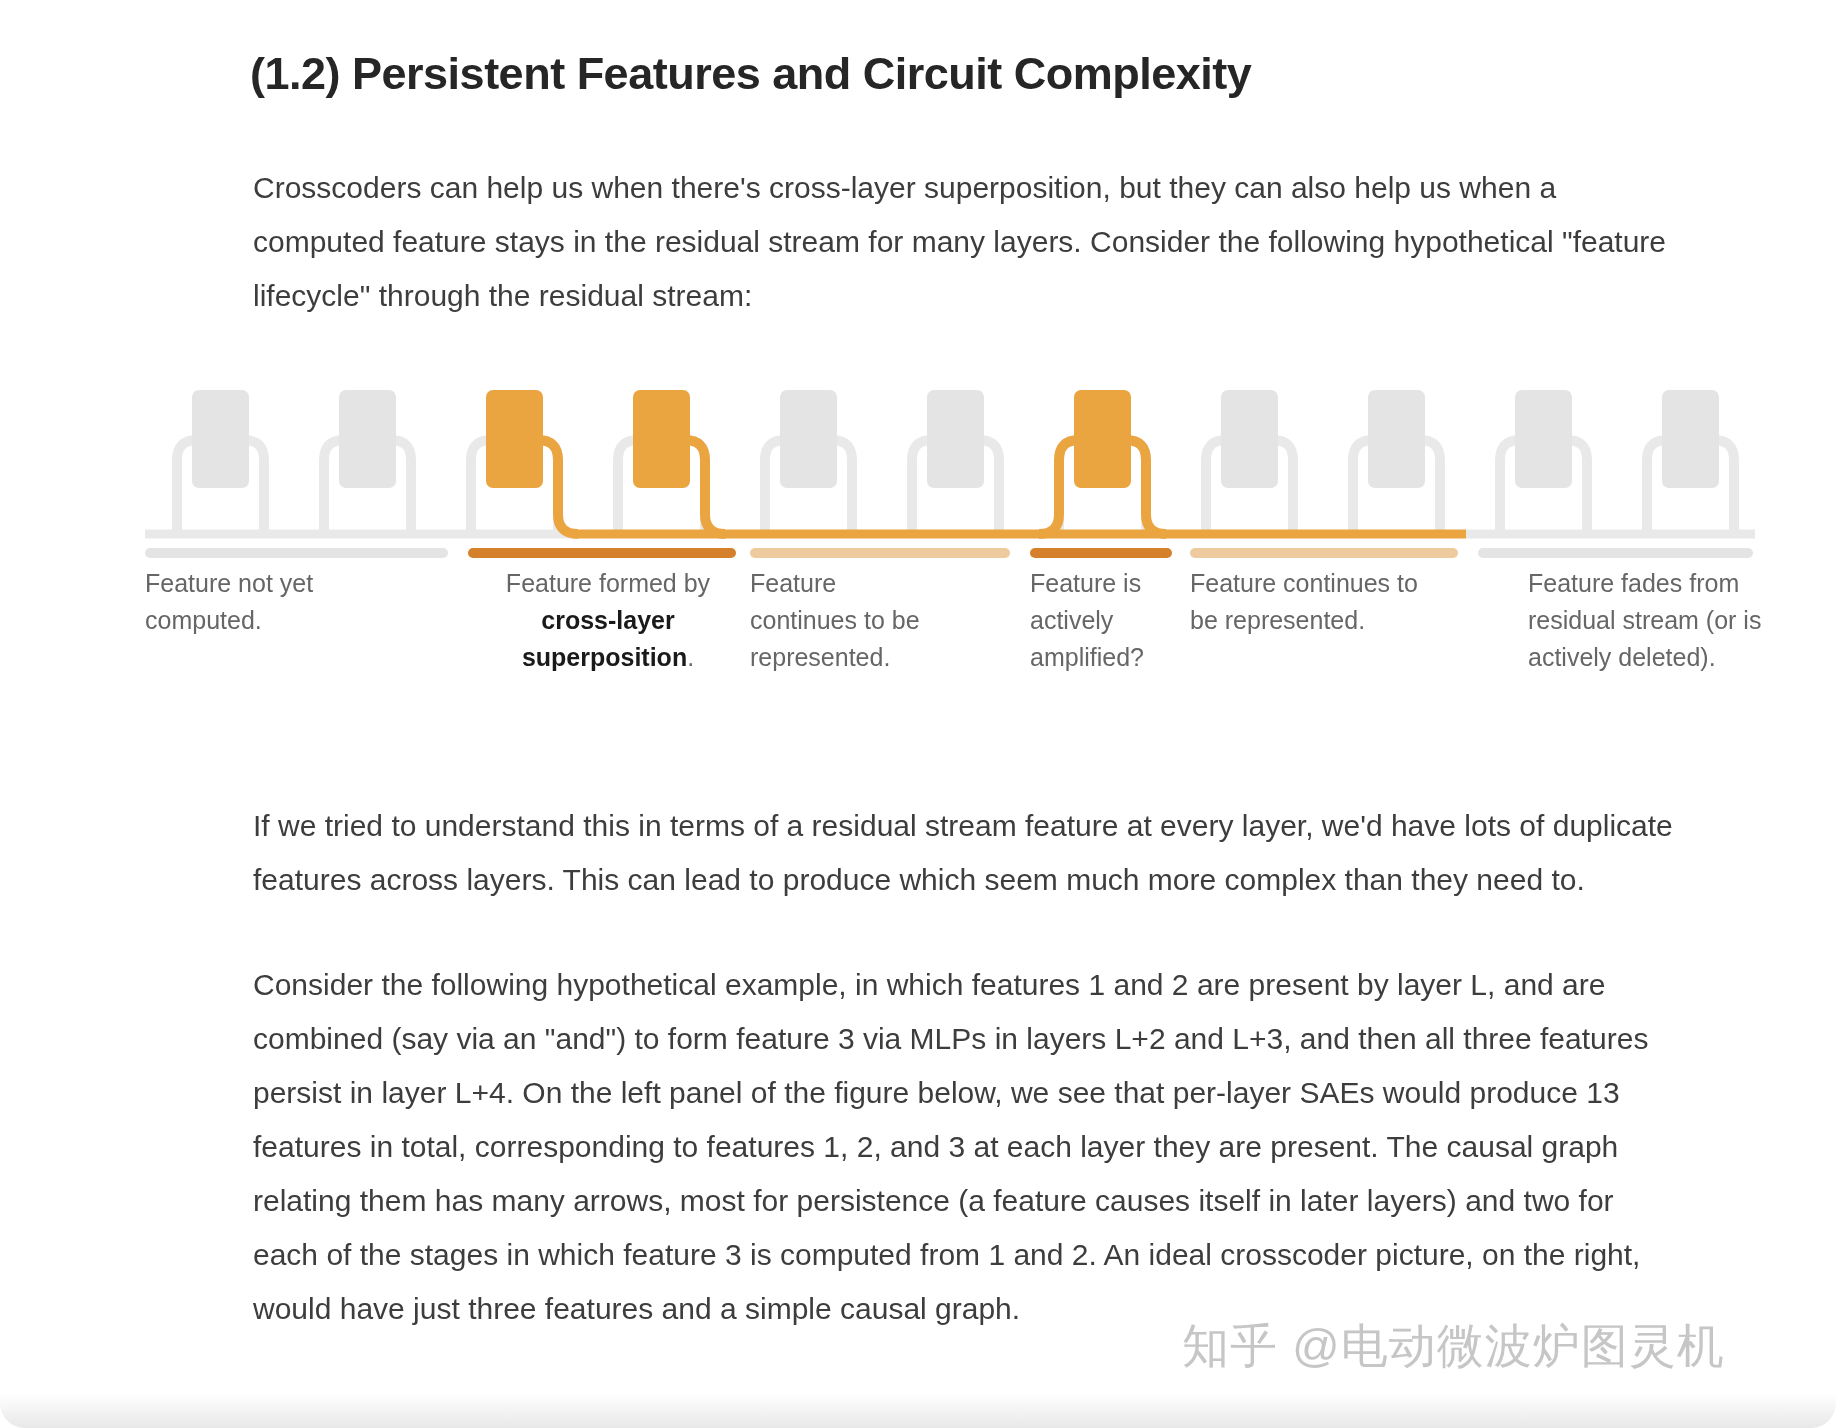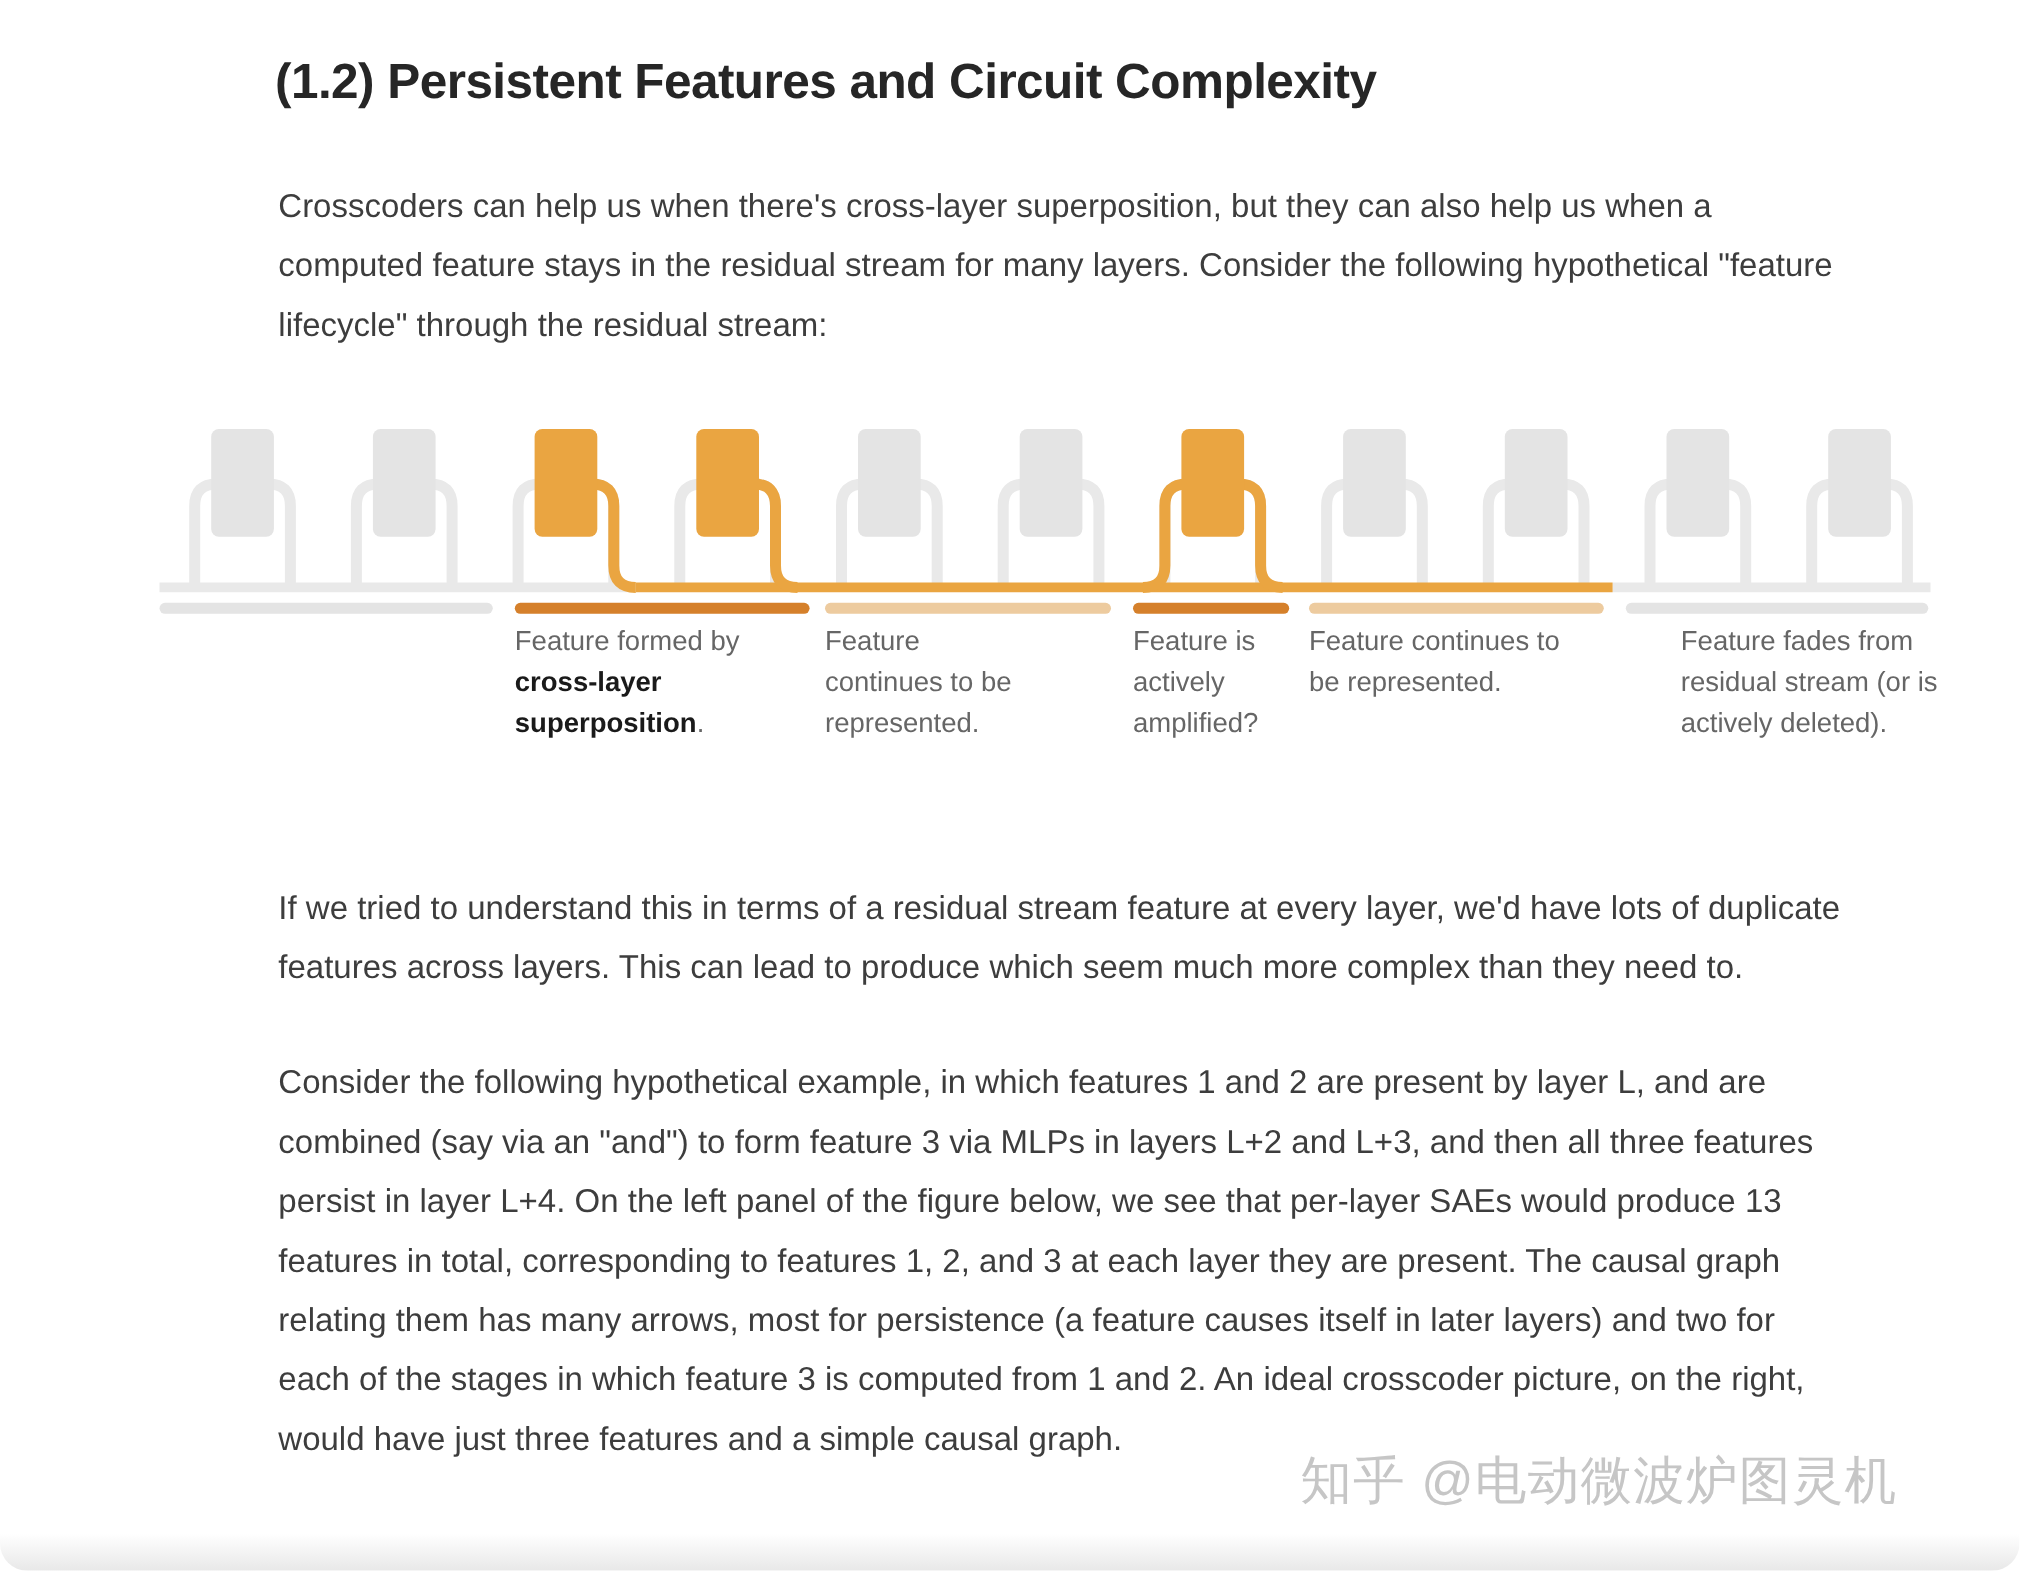--- a/index.html
+++ b/index.html
@@ -23,21 +23,21 @@
   .p1{top:131px;}
   .p2{top:769px;}
   .p3{top:928px;}
   .figure-svg{position:absolute;left:0;top:330px;}
   .cap{
     position:absolute;top:565px;
     font-size:25px;line-height:37px;color:#666666;
   }
   .cap b{color:#1a1a1a;font-weight:700;}
   .cap-0{left:145px;width:220px;}
-  .cap-1{left:468px;width:280px;}
+  .cap-1{left:468px;width:280px;text-align:center;}
   .cap-2{left:750px;width:195px;}
   .cap-3{left:1030px;width:140px;}
   .cap-4{left:1190px;width:230px;}
   .cap-5{left:1528px;width:250px;}
   .watermark{
     position:absolute;left:1182px;top:1320px;
     font-size:47px;line-height:52px;font-weight:400;color:#c6c6c6;
     letter-spacing:1px;white-space:nowrap;
     text-shadow:1px 1px 0 #ffffff,-1px -1px 0 #ffffff,1px -1px 0 #ffffff,-1px 1px 0 #ffffff,2px 2px 0 #ffffff;
   }
@@ -85,20 +85,21 @@
       <rect x="1515" y="60" width="57" height="98" rx="7" fill="#E4E4E4"></rect>
       <rect x="1662" y="60" width="57" height="98" rx="7" fill="#E4E4E4"></rect>
       <rect x="145" y="218" width="303" height="10" rx="5" fill="#E4E4E4"></rect>
       <rect x="468" y="218" width="268" height="10" rx="5" fill="#D5802B"></rect>
       <rect x="750" y="218" width="260" height="10" rx="5" fill="#EDCB9F"></rect>
       <rect x="1030" y="218" width="142" height="10" rx="5" fill="#D5802B"></rect>
       <rect x="1190" y="218" width="268" height="10" rx="5" fill="#EDCB9F"></rect>
       <rect x="1478" y="218" width="275" height="10" rx="5" fill="#E4E4E4"></rect>
     </svg>
 
+  <div class="cap cap-0"><span>Feature not yet computed.</span><b></b><span></span></div>
   <div class="cap cap-1"><span>Feature formed by </span><b>cross-layer superposition</b><span>.</span></div>
   <div class="cap cap-2"><span>Feature continues to be represented.</span><b></b><span></span></div>
   <div class="cap cap-3"><span>Feature is actively amplified?</span><b></b><span></span></div>
   <div class="cap cap-4"><span>Feature continues to be represented.</span><b></b><span></span></div>
   <div class="cap cap-5"><span>Feature fades from residual stream (or is actively deleted).</span><b></b><span></span></div>
 
   <p class="para p2">If we tried to understand this in terms of a residual stream feature at every layer, we'd have lots of duplicate features across layers. This can lead to produce which seem much more complex than they need to.</p>
   <p class="para p3">Consider the following hypothetical example, in which features 1 and 2 are present by layer L, and are combined (say via an "and") to form feature 3 via MLPs in layers L+2 and L+3, and then all three features persist in layer L+4. On the left panel of the figure below, we see that per-layer SAEs would produce 13 features in total, corresponding to features 1, 2, and 3 at each layer they are present. The causal graph relating them has many arrows, most for persistence (a feature causes itself in later layers) and two for each of the stages in which feature 3 is computed from 1 and 2. An ideal crosscoder picture, on the right, would have just three features and a simple causal graph.</p>
 
   <div class="watermark">知乎 @电动微波炉图灵机</div>

